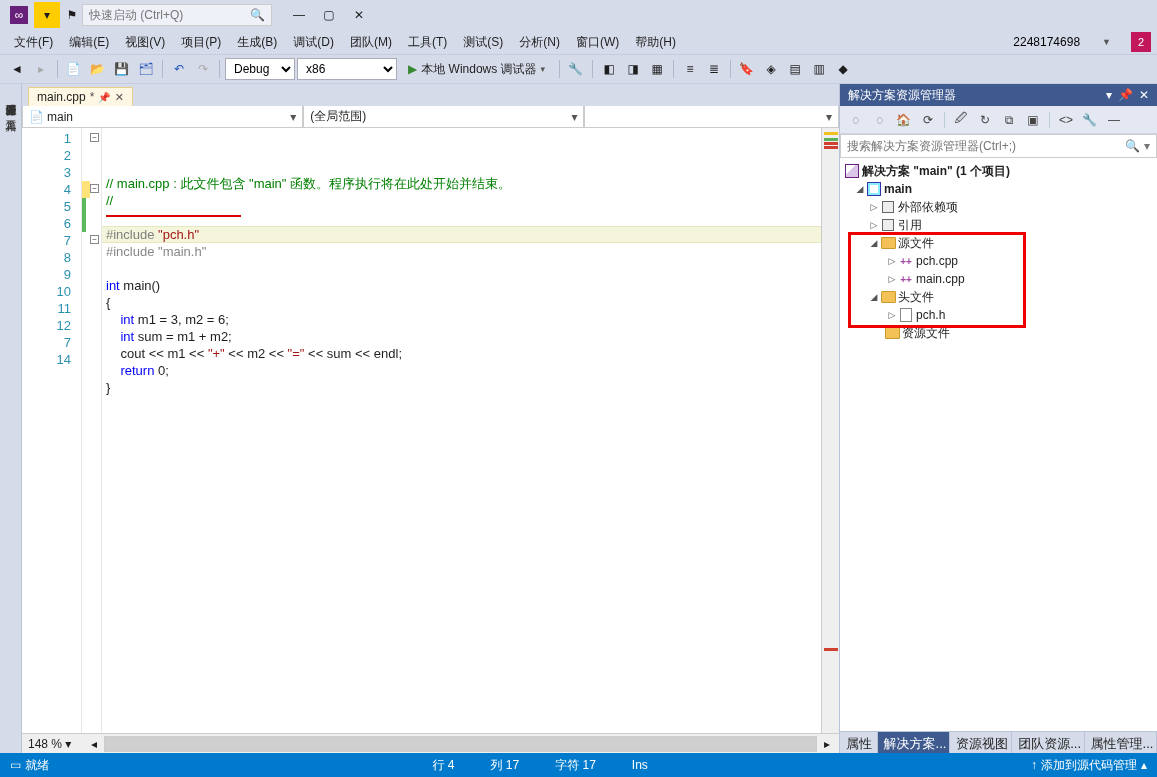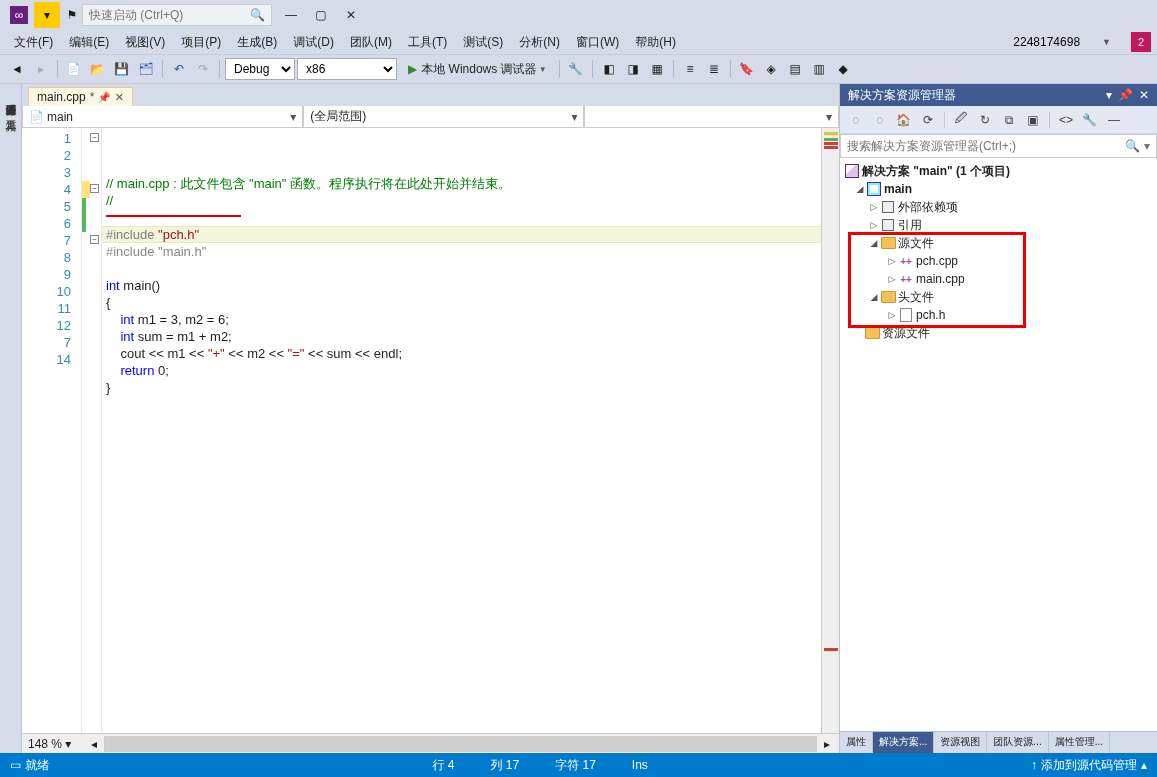--- a/index.html
+++ b/index.html
@@ -4,21 +4,21 @@
 <style>
 * { margin:0; padding:0; box-sizing:border-box; font-family:"Microsoft YaHei","Segoe UI",sans-serif; }
 body { width:1157px; height:777px; background:#eee; overflow:hidden; font-size:12px; color:#1e1e1e; }
 .titlebar { height:30px; background:#d6dbe9; display:flex; align-items:center; padding:0 4px; }
 .titlebar .vsicon { width:18px; height:18px; background:#68217a; margin:0 6px; display:flex; align-items:center; justify-content:center; }
 .titlebar .vsicon::after { content:"∞"; color:#fff; font-size:12px; }
 .titlebar .title { flex:1; font-size:12px; }
 .titlebar .tb-btn { width:30px; height:24px; display:flex; align-items:center; justify-content:center; font-size:12px; }
 .titlebar .notify { width:26px; height:26px; background:#ffcc00; display:flex; align-items:center; justify-content:center; margin-right:2px; }
 .titlebar .flags { width:20px; height:20px; display:flex; align-items:center; justify-content:center; }
-.titlebar .search { width:190px; height:22px; border:1px solid #ccc; background:#eef1f7; padding:0 6px; color:#777; display:flex; align-items:center; margin-right:4px;justify-content:space-between; }
+.titlebar .search { width:190px; height:22px; border:1px solid #ccc; background:#eef1f7; padding:0 6px; color:#777; display:flex; align-items:center; margin-right:12px;justify-content:space-between; }
 .menubar { height:24px; background:#d6dbe9; display:flex; align-items:center; padding:0 6px; gap:16px; }
 .menubar .mitem { padding:3px 8px; }
 .menubar .spacer { flex:1; }
 .menubar .login { color:#000; padding:3px 6px; }
 .menubar .avatar { width:20px; height:20px; background:#c2185b; color:#fff; display:flex; align-items:center; justify-content:center; margin-left:4px; font-size:11px; }
 .toolbar { height:30px; background:#d6dbe9; display:flex; align-items:center; padding:0 6px; gap:2px; border-top:1px solid #c4cde0; border-bottom:1px solid #c4cde0; }
 .toolbar .tbtn { width:22px; height:22px; display:flex; align-items:center; justify-content:center; color:#1e1e1e; }
 .toolbar .sep { width:1px; height:18px; background:#b0b9cc; margin:0 3px; }
 .toolbar select, .toolbar .combo { height:22px; border:1px solid #aab; background:#fff; padding:0 4px; font-size:12px; }
 .toolbar .runbtn { display:flex; align-items:center; gap:4px; padding:0 8px; height:22px; border:1px solid transparent; }
@@ -75,21 +75,21 @@
 .tree .node .label { white-space:nowrap; }
 .tree .bold { font-weight:bold; }
 .tree .icon.sln::before { content:""; display:block; width:12px; height:12px; border:1px solid #68217a; background:linear-gradient(135deg,#fff 40%,#d9c6e8 40%); }
 .tree .icon.proj::before { content:"";display:block;width:12px;height:12px;border:1px solid #33a;background:#fff;box-shadow:inset 0 0 0 2px #8ef; }
 .tree .icon.folder::before { content:"";display:block;width:13px;height:10px;background:#f3c157;border:1px solid #c79a2a;border-radius:1px; }
 .tree .icon.ref::before { content:"";display:block;width:10px;height:10px;border:1px solid #666;background:#eee; }
 .tree .icon.cpp { color:#a349a4; font-size:10px; font-weight:bold; }
 .tree .icon.h::before { content:"";display:block;width:10px;height:12px;border:1px solid #888;background:#fff; }
 .redbox { position:absolute; border:3px solid #e00; pointer-events:none; }
 .rp-tabs { height:22px; background:#d6dbe9; display:flex; border-top:1px solid #b9c2d6; }
-.rp-tabs .rtab { padding:3px 6px; font-size:10px; border-right:1px solid #b9c2d6; white-space:nowrap; overflow:hidden; }
+.rp-tabs .rtab { padding:3px 6px; font-size:13px; border-right:1px solid #b9c2d6; white-space:nowrap; overflow:hidden; }
 .rp-tabs .rtab.active { background:#3e5a8e; color:#fff; }
 .statusbar { height:24px; background:#007acc; color:#fff; display:flex; align-items:center; padding:0 10px; font-size:12px; gap:20px; }
 .statusbar .sitem { display:flex; align-items:center; gap:4px; }
 .statusbar .spacer { flex:1; }
 .statusbar .sc { padding:0 8px; }
 .redline { position:absolute; height:2px; background:#d00; }
 </style>
 </head>
 <body>
 
@@ -293,21 +293,21 @@
       <div class="node" style="padding-left:28px">
         <span class="arrow">◢</span>
         <span class="icon folder"></span>
         <span class="label">头文件</span>
       </div>
       <div class="node" style="padding-left:46px">
         <span class="arrow">▷</span>
         <span class="icon h"></span>
         <span class="label">pch.h</span>
       </div>
-      <div class="node" style="padding-left:12px">
+      <div class="node" style="padding-left:32px">
         <span class="arrow" style="visibility:hidden">▷</span>
         <span class="icon folder"></span>
         <span class="label">资源文件</span>
       </div>
       <div class="redbox" style="top:74px;left:8px;width:178px;height:96px"></div>
     </div>
     <div class="rp-tabs">
       <div class="rtab">属性</div>
       <div class="rtab active">解决方案...</div>
       <div class="rtab">资源视图</div>

